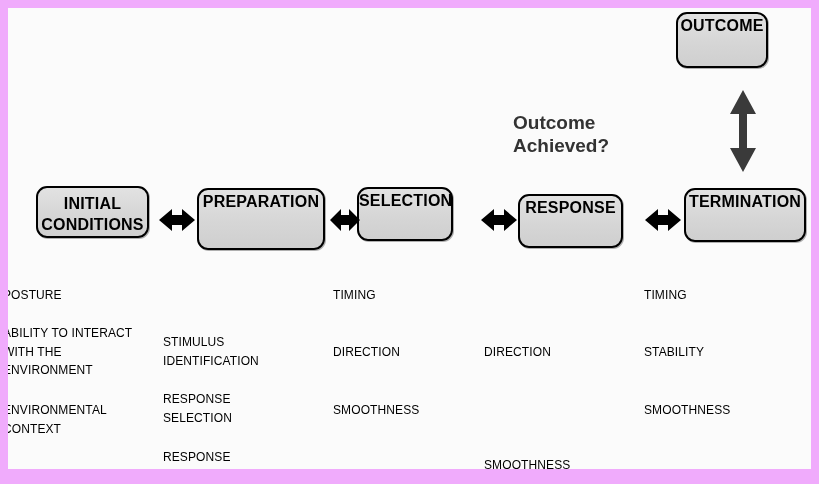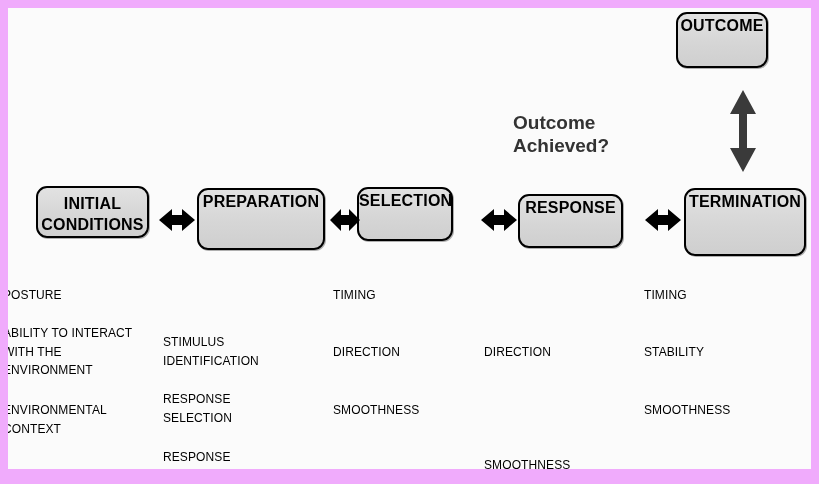--- a/index.html
+++ b/index.html
@@ -124,21 +124,21 @@
     </div>
 
     <div class="stage-box" style="left:349px; top:179px; width:96px; height:54px;">
       <div class="stage-label">SELECTION</div>
     </div>
 
     <div class="stage-box" style="left:510px; top:186px; width:105px; height:54px;">
       <div class="stage-label">RESPONSE</div>
     </div>
 
-    <div class="stage-box" style="left:676px; top:180px; width:122px; height:68px;">
+    <div class="stage-box" style="left:676px; top:180px; width:122px; height:54px;">
       <div class="stage-label">TERMINATION</div>
     </div>
 
     <div class="h-arrow" style="left:151px; top:201px; width:36px;">
       <svg width="36" height="22" viewBox="0 0 36 22" xmlns="http://www.w3.org/2000/svg">
         <polygon points="0,11 13,0 13,6 23,6 23,0 36,11 23,22 23,16 13,16 13,22" fill="#000000"></polygon>
       </svg>
     </div>
 
     <div class="h-arrow" style="left:322px; top:201px; width:30px;">

